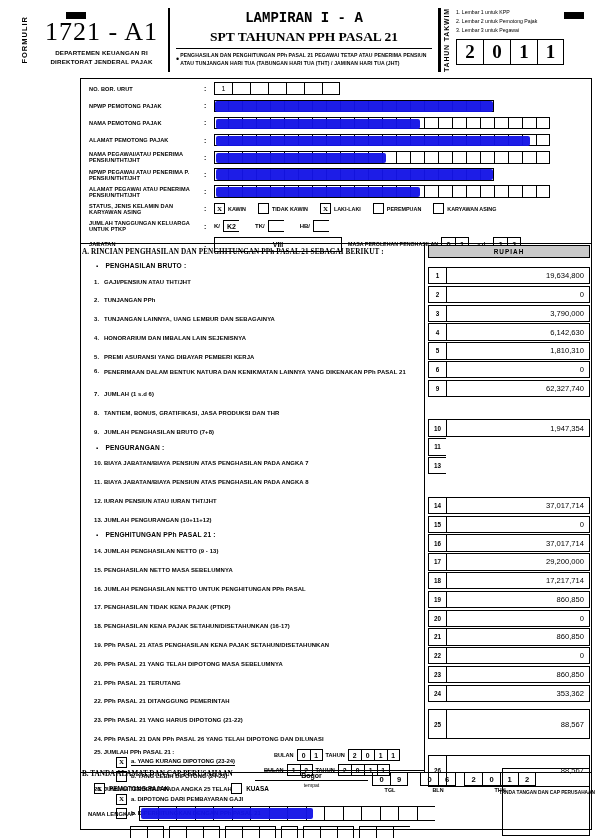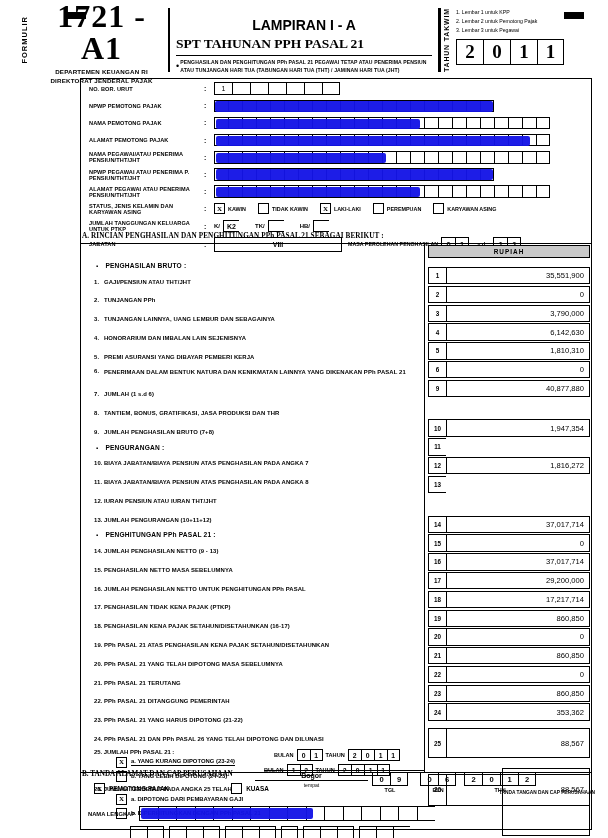--- a/index.html
+++ b/index.html
@@ -21,27 +21,27 @@
 
   
   .header { position:absolute; left:8px; top:8px; width:592px; height:64px; display:flex; }
   .hdr-left { width:160px; display:flex; align-items:center; }
   .formulir-v {
     writing-mode:vertical-rl; transform:rotate(180deg);
     font-size:7.5px; font-weight:bold; letter-spacing:1px;
     margin-left:12px; margin-right:6px;
   }
   .hdr-left-text { text-align:center; flex:1; padding-top:4px; }
-  .form-no { font-family:"Liberation Serif", serif; font-size:32px; font-weight:bold; letter-spacing:1px; line-height:1; }
+  .form-no { font-family:"Liberation Serif", serif; font-size:26px; font-weight:normal; letter-spacing:1px; line-height:1; }
   .dept { font-size:6.2px; font-weight:bold; margin-top:4px; letter-spacing:.2px; }
   .dept2 { font-size:6.2px; font-weight:bold; margin-top:2px; letter-spacing:.2px; }
 
   .hdr-mid { flex:1; border-left:2px solid #000; border-right:2px solid #000; padding:0 6px; }
-  .lamp { text-align:center; font-family:Liberation Sans, sans-serif; font-size:14px; font-weight:bold; margin-top:9px; }
-  .spt  { font-family:"Liberation Serif", serif; font-size:13.5px; font-weight:bold; margin-top:3px; }
+  .lamp { text-align:center; font-family:Liberation Mono, monospace; font-size:14px; font-weight:bold; margin-top:2px; }
+  .spt  { text-align:center; font-family:"Liberation Serif", serif; font-size:13.5px; font-weight:bold; margin-top:3px; }
   .hdr-rule { border-top:1.5px solid #000; margin-top:3px; }
   .subtitle-row { display:flex; margin-top:3px; }
   .bullet-dot { width:8px; font-size:9px; line-height:1; padding-top:3px; }
   .subtitle { font-size:5.1px; font-weight:bold; line-height:1.55; letter-spacing:.1px; }
 
   .hdr-right { width:160px; display:flex; }
   .tahun-v {
     writing-mode:vertical-rl; transform:rotate(180deg);
     font-size:7px; font-weight:bold; letter-spacing:.8px;
     text-align:center; padding:0 2px; border-right:1px solid #000;
@@ -82,21 +82,21 @@
   .ptkp { display:flex; align-items:center; gap:3px; font-size:6px; font-weight:bold; }
   .ptkp .bx { width:16px; }
 
   .jab-wrap { display:flex; align-items:center; }
   .jab-box { width:128px; height:15px; border:1px solid #000; display:flex; align-items:center; justify-content:center;
              font-size:7px; font-weight:bold; }
   .masa-lab { font-size:5.3px; font-weight:bold; margin:0 3px 0 6px; }
   .sd { font-size:5.6px; font-weight:bold; margin:0 8px; }
 
   
-  .secA-hdr { position:absolute; left:82px; top:232px; width:330px; font-size:7.2px; font-weight:bold;
+  .secA-hdr { position:absolute; left:82px; top:248px; width:330px; font-size:7.2px; font-weight:bold;
               font-family:"Liberation Serif", serif; letter-spacing:.1px; }
   .rupiah { position:absolute; left:428px; top:245px; width:162px; height:13px; background:#c9c9c9;
             border:1.2px solid #000; font-size:6.4px; font-weight:bold; display:flex; align-items:center;
             justify-content:center; letter-spacing:1px; }
 
   .lines { position:absolute; left:82px; top:262px; width:340px; }
   .lrow { display:flex; font-size:5.9px; font-weight:bold; letter-spacing:.1px; }
   .lrow .num { width:22px; text-align:left; padding-left:12px; flex:none; }
   .lrow .txt { flex:1; }
   .grp { font-size:6.6px; font-weight:bold; padding-left:14px; letter-spacing:.2px; }
@@ -628,21 +628,21 @@
       <span class="bx" style="width:13px;height:12px;font-size:6.8px;font-weight:bold">2</span>
       <span class="bx" style="width:13px;height:12px;font-size:6.8px;font-weight:bold">0</span>
       <span class="bx" style="width:13px;height:12px;font-size:6.8px;font-weight:bold">1</span>
       <span class="bx" style="width:13px;height:12px;font-size:6.8px;font-weight:bold">1</span>
     </span>
   </div>
 
   <div style="position:absolute;left:428px;top:267px;width:162px">
     <div class="arow">
       <div class="anum">1</div>
-      <div class="aval">35,551,900</div>
+      <div class="aval">19,634,800</div>
     </div>
     <div class="arow">
       <div class="anum">2</div>
       <div class="aval">0</div>
     </div>
     <div class="arow">
       <div class="anum">3</div>
       <div class="aval">3,790,000</div>
     </div>
     <div class="arow">
@@ -652,35 +652,31 @@
     <div class="arow">
       <div class="anum">5</div>
       <div class="aval">1,810,310</div>
     </div>
     <div class="arow">
       <div class="anum">6</div>
       <div class="aval">0</div>
     </div>
     <div class="arow">
       <div class="anum">9</div>
-      <div class="aval">40,877,880</div>
+      <div class="aval">62,327,740</div>
     </div>
 
     <div style="height:21px"></div>
 
     <div class="arow">
       <div class="anum">10</div>
       <div class="aval">1,947,354</div>
     </div>
     <div class="arow">
       <div class="anum">11</div>
-    </div>
-    <div class="arow">
-      <div class="anum">12</div>
-      <div class="aval">1,816,272</div>
     </div>
     <div class="arow">
       <div class="anum">13</div>
     </div>
 
     <div style="height:21px"></div>
 
     <div class="arow">
       <div class="anum">14</div>
       <div class="aval">37,017,714</div>

